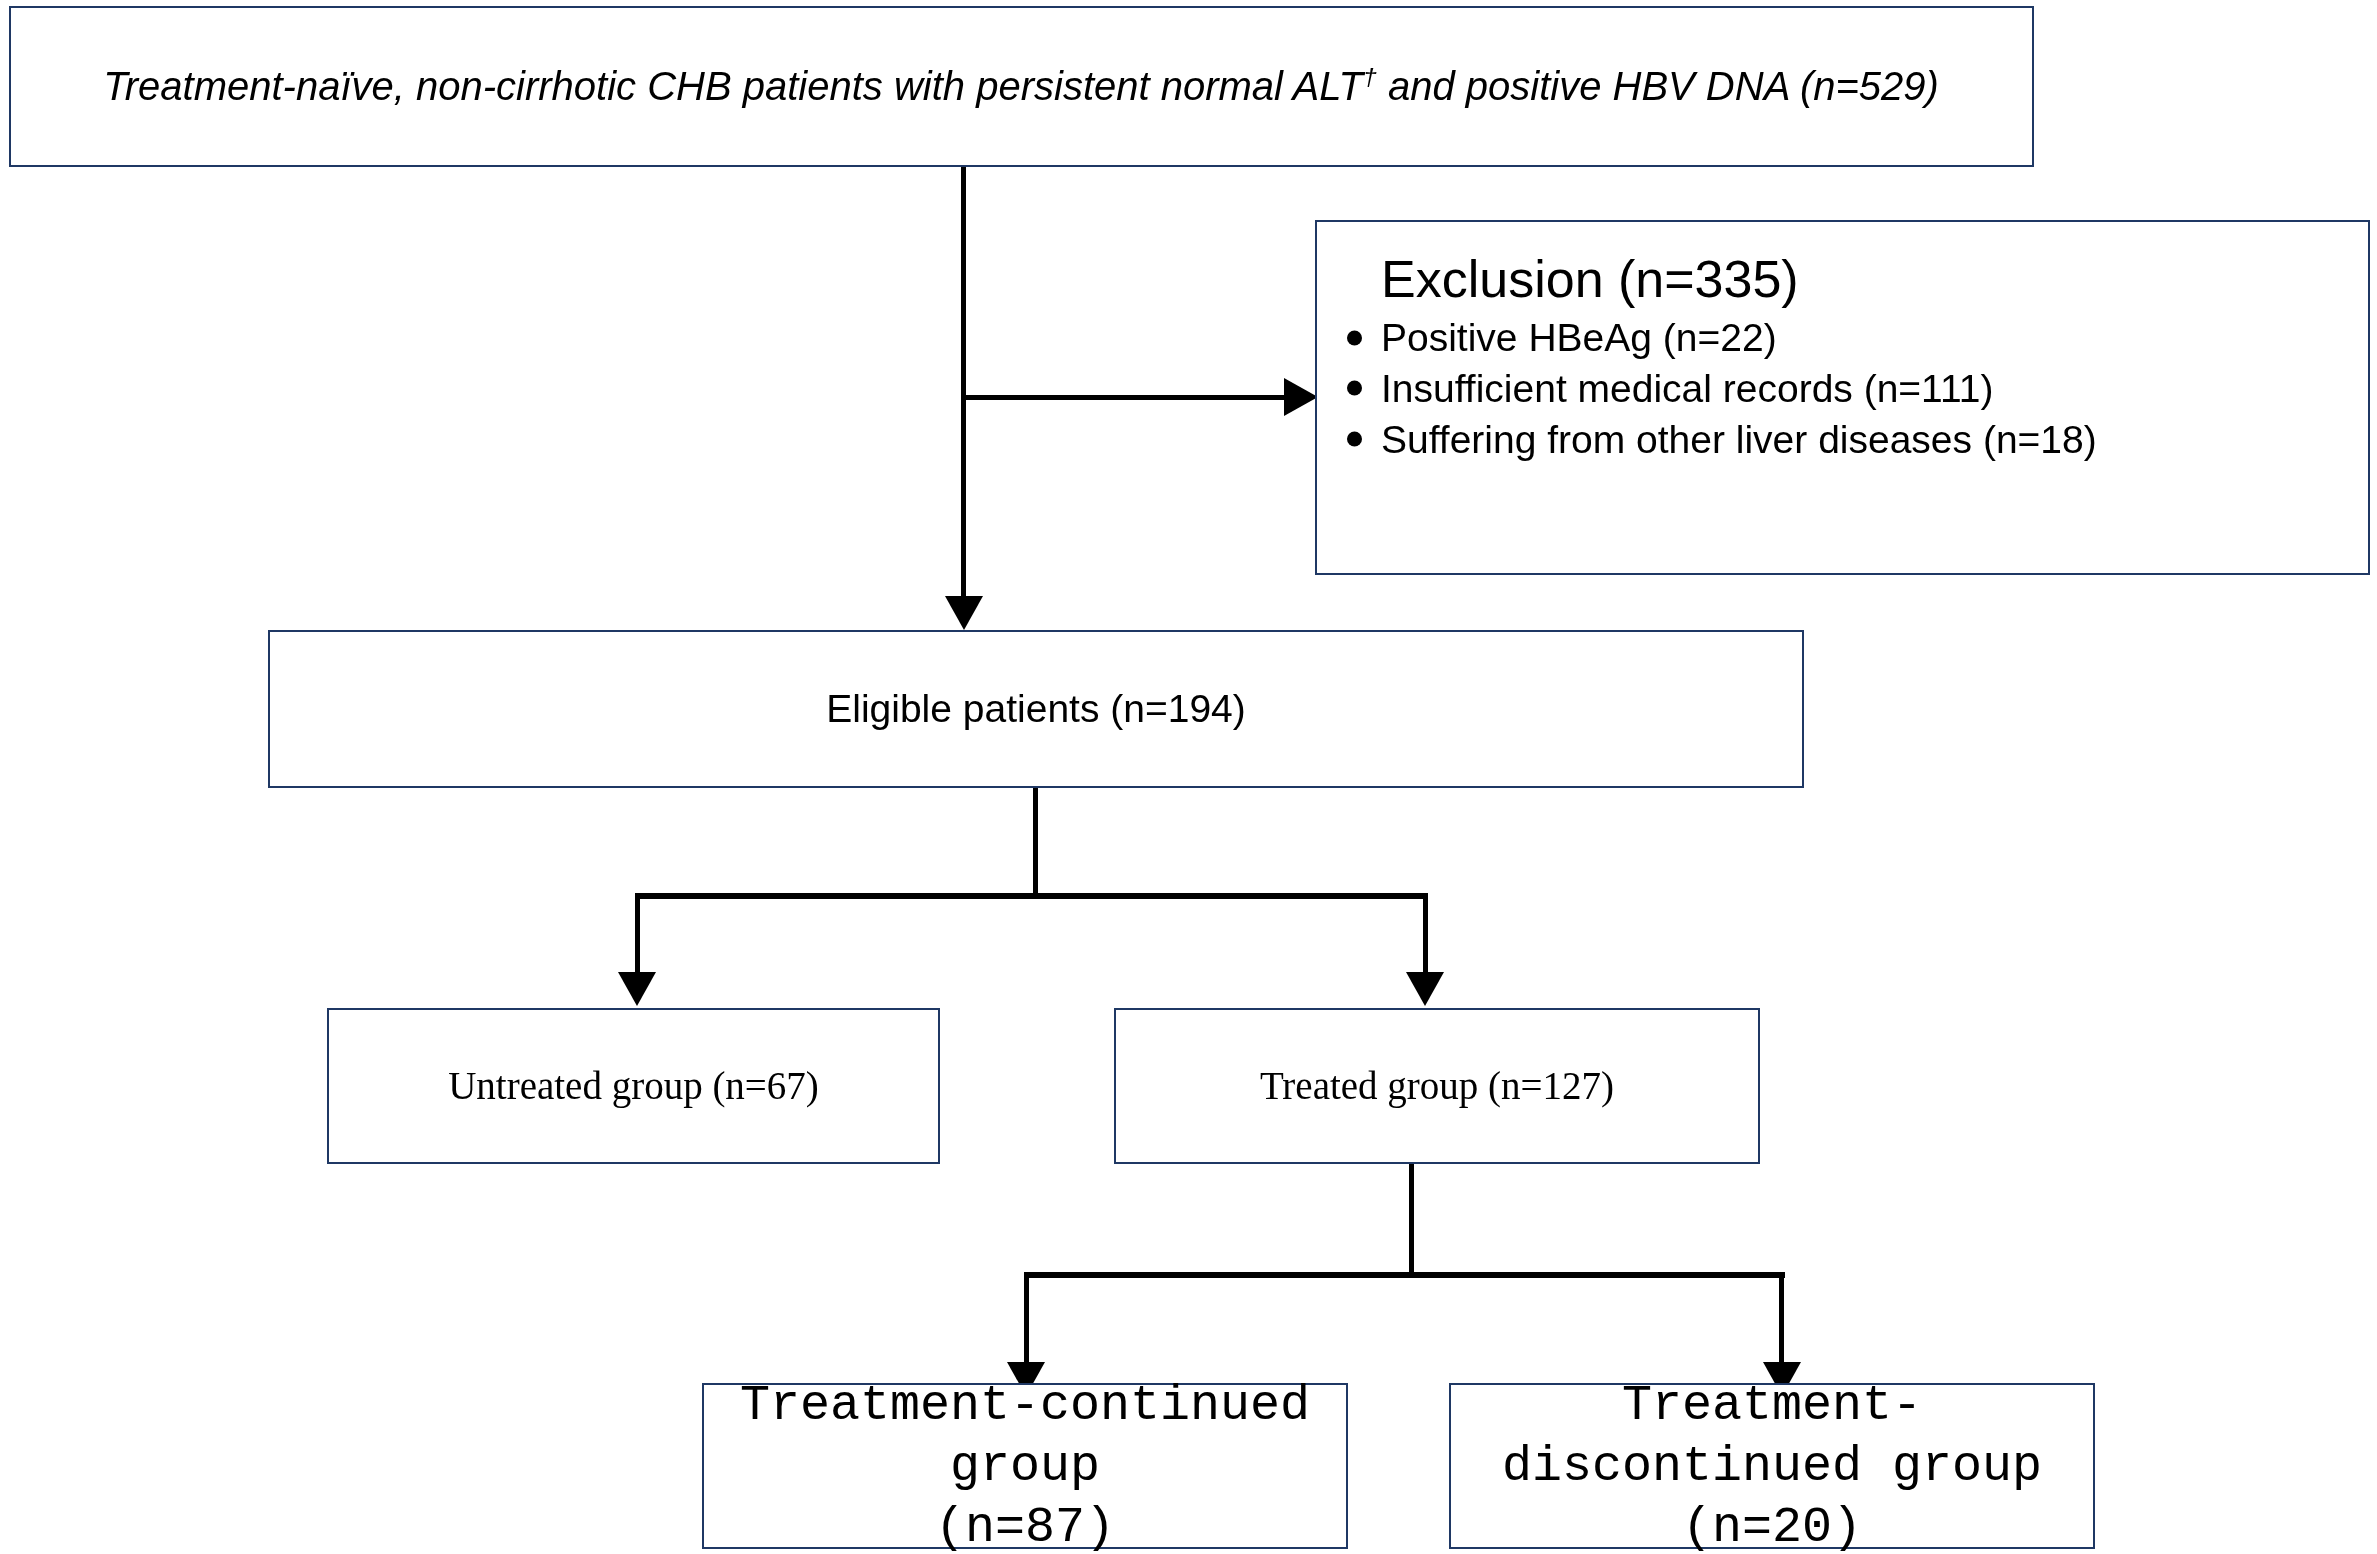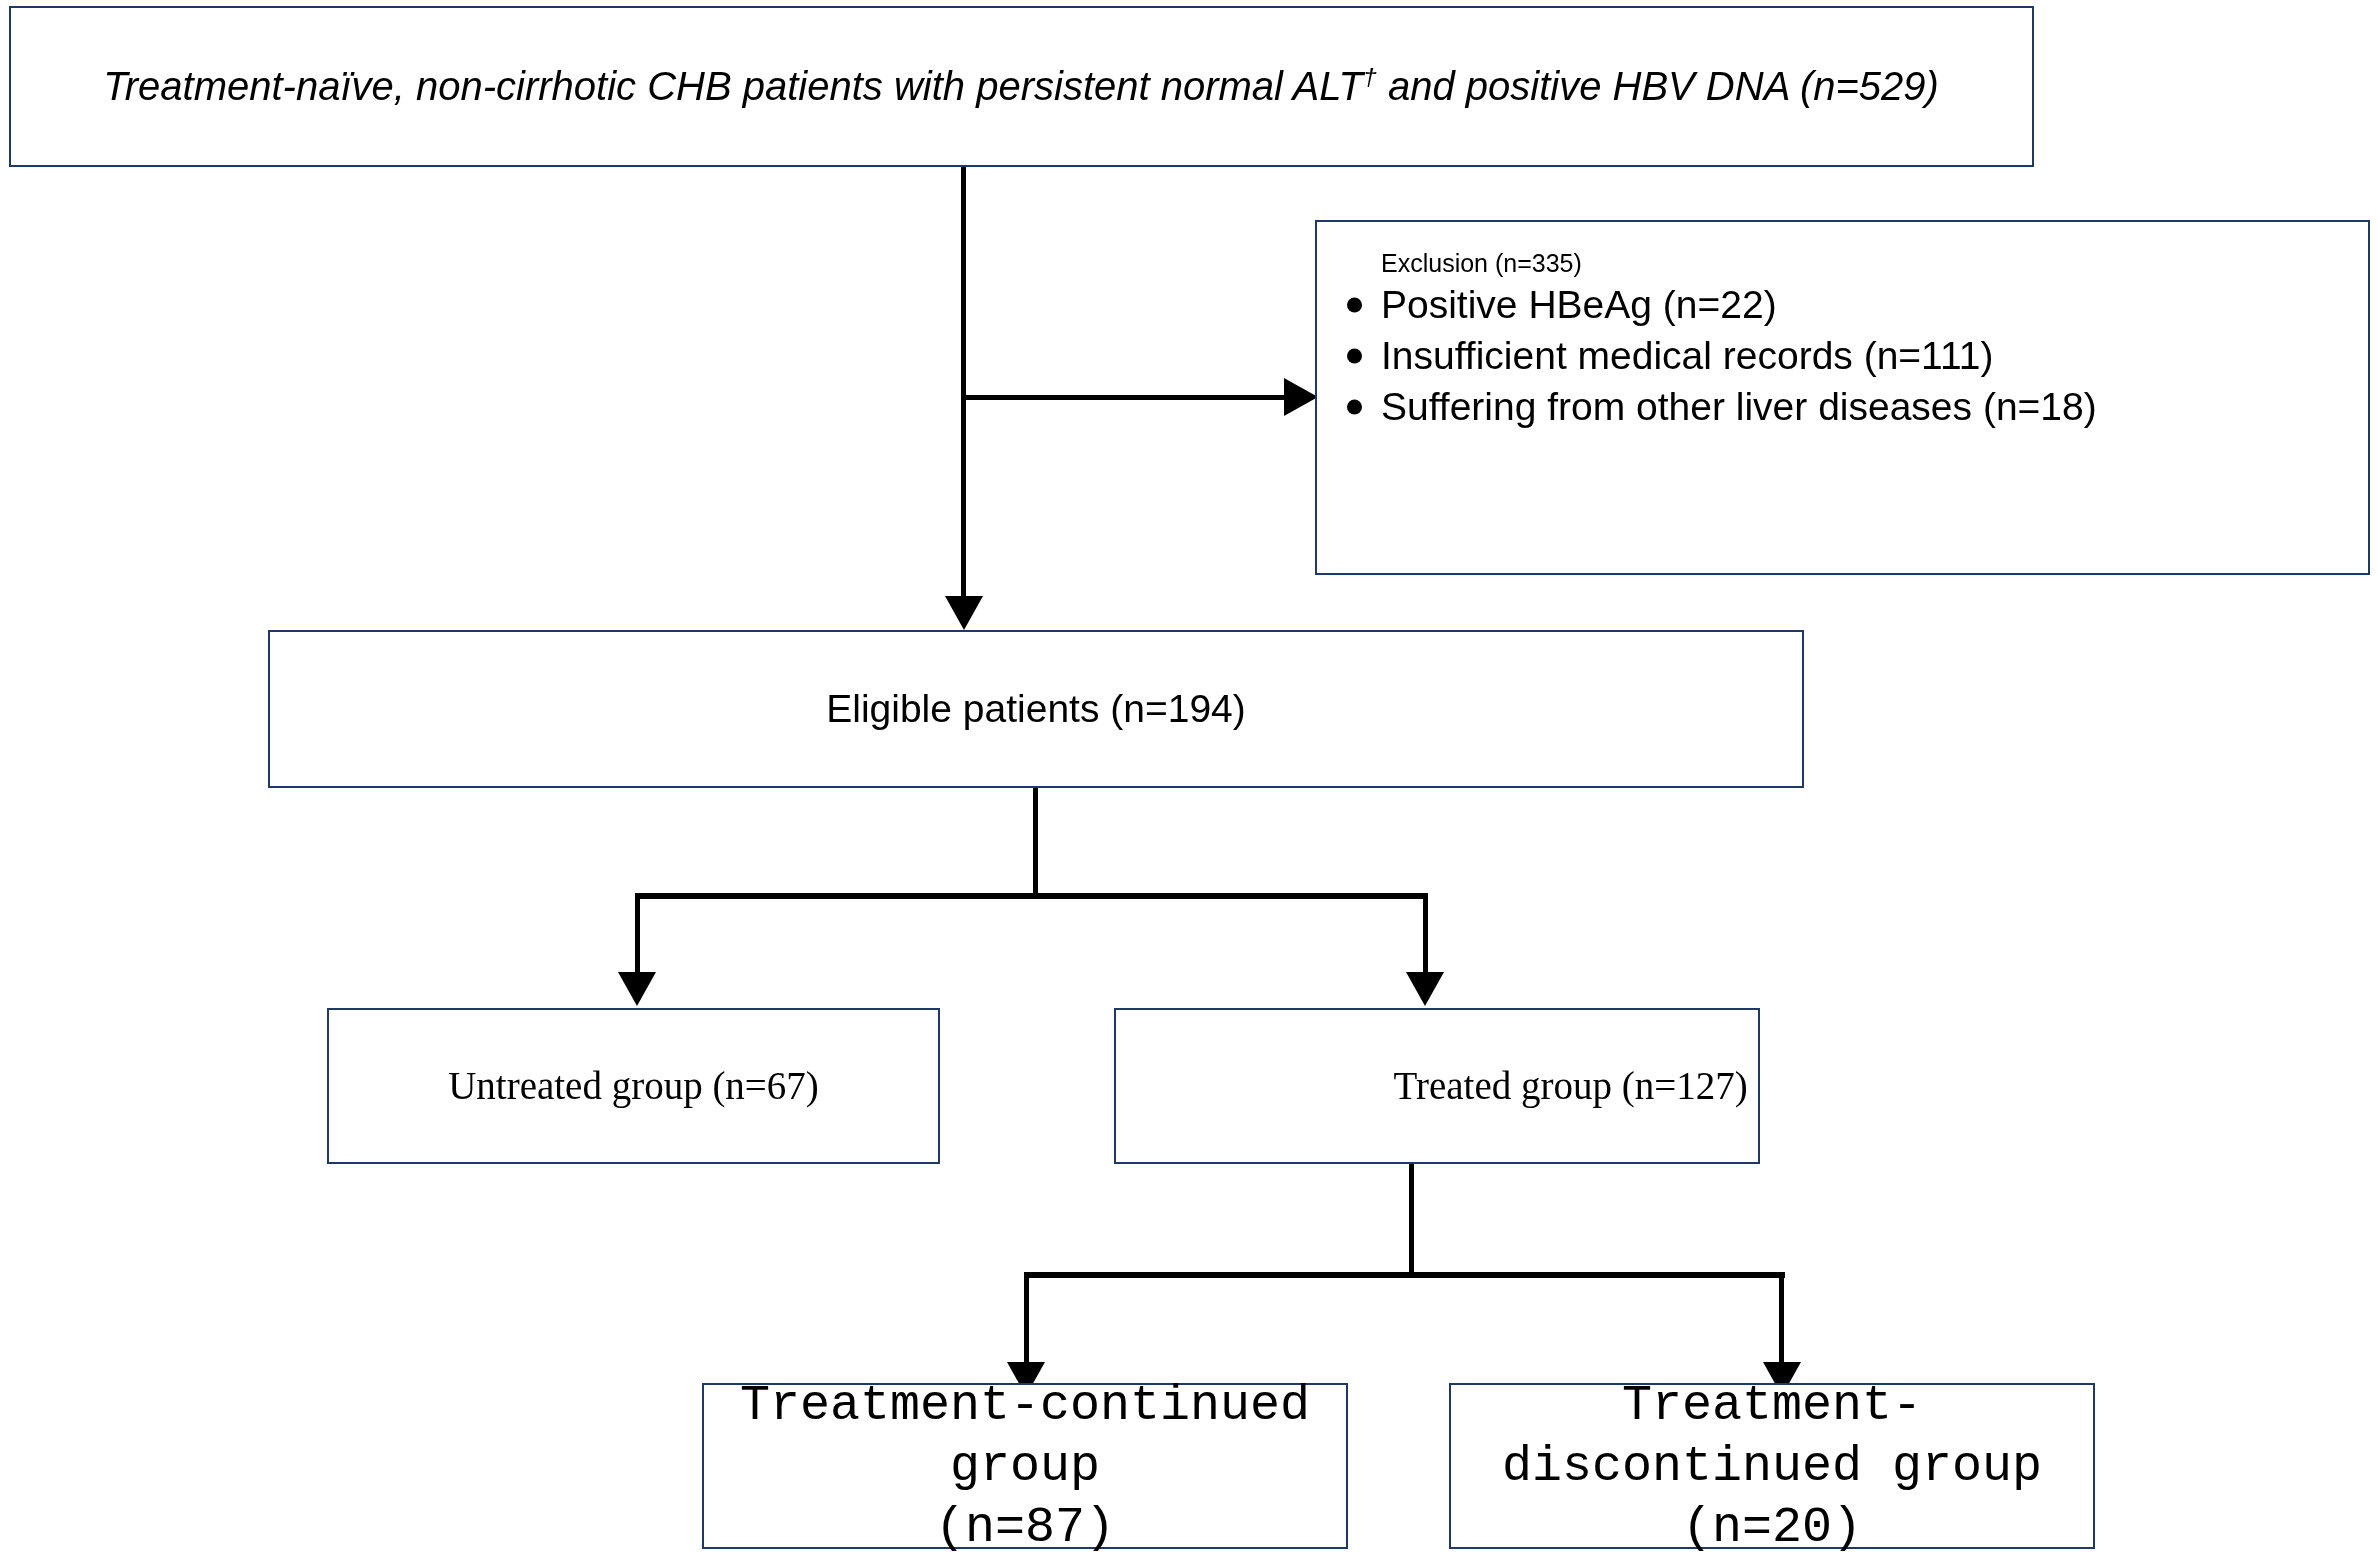--- a/index.html
+++ b/index.html
@@ -39,21 +39,21 @@
   }
 
   
   .exc-wrap{
     position:absolute;
     left:0;top:0;right:0;bottom:0;
     padding:26px 11.4px 0 25px;
     box-sizing:border-box;
   }
   .exc-head{
-    font-size:25px;
+    font-size:52px;
     color:#000;
     margin:0 0 2.3px 39px;
     white-space:nowrap;
   }
   .exc-list{
     list-style:none;
     margin:0;
     padding:0;
   }
   .exc-list li{
@@ -140,21 +140,21 @@
   <div class="line hline" style="left:635px; top:893px; width:793px; height:6.3px;"></div>
   <div class="line vline" style="left:635px; top:893px; width:5.1px; height:81px;"></div>
   <div class="arrow-down" style="left:618px; top:972px;"></div>
   <div class="line vline" style="left:1423px; top:893px; width:5.1px; height:81px;"></div>
   <div class="arrow-down" style="left:1406px; top:972px;"></div>
 
   <div class="box fs-grp" style="left:327px; top:1008px; width:613px; height:156px;">
     <span class="txt">Untreated group (n=67)</span>
   </div>
 
-  <div class="box fs-grp" style="left:1114px; top:1008px; width:646px; height:156px;justify-content:flex-end;">
+  <div class="box fs-grp" style="left:1114px; top:1008px; width:646px; height:156px;">
     <span class="txt">Treated group (n=127)</span>
   </div>
 
   <div class="line vline" style="left:1409px; top:1164px; width:5.1px; height:113px;"></div>
   <div class="line hline" style="left:1024px; top:1272px; width:761px; height:6.3px;"></div>
   <div class="line vline" style="left:1024px; top:1272px; width:5.1px; height:92px;"></div>
   <div class="arrow-down" style="left:1007px; top:1362px;"></div>
   <div class="line vline" style="left:1779px; top:1272px; width:5.1px; height:92px;"></div>
   <div class="arrow-down" style="left:1763px; top:1362px;"></div>
 

